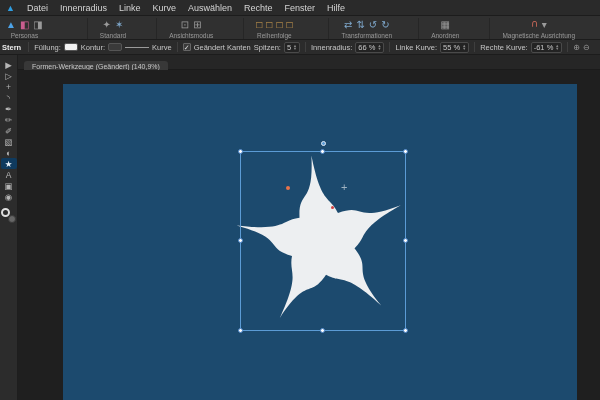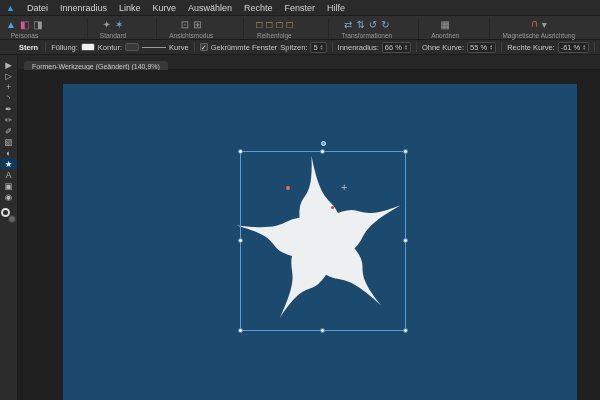--- a/index.html
+++ b/index.html
@@ -33,21 +33,21 @@
   .c-pink   { color:#c95d8f; }
   .c-gray   { color:#9a9a9a; }
   .c-orange { color:#d9a552; }
   .c-steel  { color:#7fa8cc; }
   .c-red    { color:#d06a5a; }
   .rot180   { display:inline-block; transform:rotate(180deg); }
 
   
   #contextbar { position:absolute; top:40px; left:0; width:600px; height:15px;
                 background:#2b2b2b; border-bottom:1px solid #1c1c1c;
-                display:flex; align-items:center; gap:3px; padding-left:19px;
+                display:flex; align-items:center; gap:3px; padding-left:2px;
                 font-size:7.5px; color:#c6c6c6; white-space:nowrap; overflow:hidden; }
   #contextbar .tool-name { color:#ececec; font-weight:bold; margin-right:2px; }
   .cb-sep { width:1px; height:10px; background:#3e3e3e; margin:0 2px; flex:none; }
   .swatch { width:14px; height:8px; border:1px solid #555; border-radius:2px; flex:none; }
   .swatch.fill   { background:#f2f2f2; }
   .swatch.stroke { background:#3a3a3a; }
   .stroke-line { width:24px; height:1px; background:#9a9a9a; flex:none; }
   .checkbox { width:8px; height:8px; border:1px solid #666; background:#3a3a3a;
               border-radius:1px; font-size:7px; line-height:7px; text-align:center;
               color:#ddd; flex:none; }
@@ -181,40 +181,40 @@
   <span class="tool-name">Stern</span>
   <div class="cb-sep"></div>
   <span>Füllung:</span>
   <span class="swatch fill"></span>
   <span>Kontur:</span>
   <span class="swatch stroke"></span>
   <span class="stroke-line"></span>
   <span>Kurve</span>
   <div class="cb-sep"></div>
   <span class="checkbox">✓</span>
-  <span>Gekrümmte Fenster</span>
+  <span>Geändert Kanten</span>
   <span>Spitzen:</span>
   <span class="vbox">
     <span>5</span>
     <span class="spin">
         <span>▲</span>
         <span>▼</span>
       </span>
   </span>
   <div class="cb-sep"></div>
   <span>Innenradius:</span>
   <span class="vbox">
     <span>66 %</span>
     <span class="spin">
         <span>▲</span>
         <span>▼</span>
       </span>
   </span>
   <div class="cb-sep"></div>
-  <span>Ohne Kurve:</span>
+  <span>Linke Kurve:</span>
   <span class="vbox">
     <span>55 %</span>
     <span class="spin">
         <span>▲</span>
         <span>▼</span>
       </span>
   </span>
   <div class="cb-sep"></div>
   <span>Rechte Kurve:</span>
   <span class="vbox">

